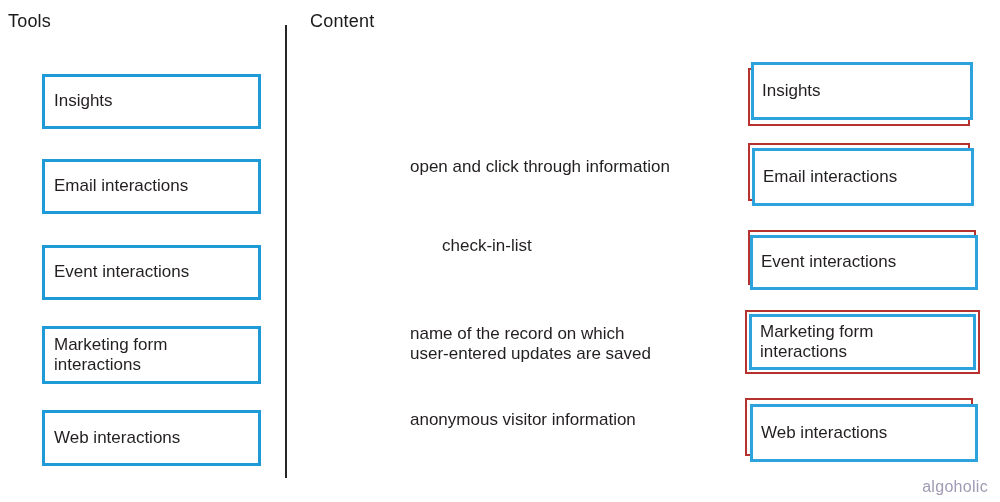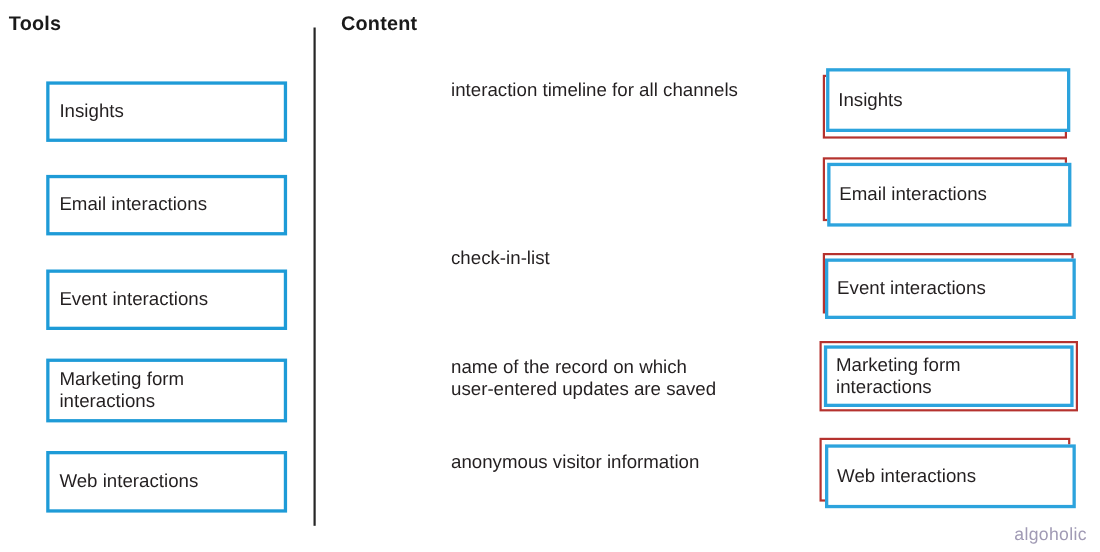--- a/index.html
+++ b/index.html
@@ -19,21 +19,21 @@
   #canvas {
     position: relative;
     width: 1000px;
     height: 502px;
   }
 
   
   .col-heading {
     position: absolute;
     font-size: 18px;
-    font-weight: bold;
+    font-weight: normal;
     letter-spacing: 0.2px;
     color: #1a1a1a;
     white-space: nowrap;
   }
   #heading-tools   { left: 8px;   top: 11px; }
   #heading-content { left: 310px; top: 11px; text-align: right; }
 
   
   #divider {
     position: absolute;
@@ -73,21 +73,21 @@
   .content-desc {
     position: absolute;
     left: 410px;
     font-size: 17px;
     line-height: 1.2;
     color: #231f20;
     white-space: pre-line;
   }
   #content-desc-0 { top: 72px;  }
   #content-desc-1 { top: 157px; }
-  #content-desc-2 { top: 225px; }
+  #content-desc-2 { top: 236px; margin-left: 32px; }
   #content-desc-3 { top: 324px; }
   #content-desc-4 { top: 410px; }
 
   
   .answer-slot {
     position: absolute;
     width: 231px;
     height: 58px;
   }
   .answer-slot .red-outline {
@@ -172,22 +172,22 @@
 
   <div class="tool-box" id="tool-box-3">
     <span class="box-label">Marketing form
 interactions</span>
   </div>
 
   <div class="tool-box" id="tool-box-4">
     <span class="box-label">Web interactions</span>
   </div>
 
-  <div class="content-desc" id="content-desc-0">interaction timeline for all channels</div>
-
+
+  <div class="content-desc" id="content-desc-1">open and click through information</div>
 
   <div class="content-desc" id="content-desc-2">check-in-list</div>
 
   <div class="content-desc" id="content-desc-3">name of the record on which
 user-entered updates are saved</div>
 
   <div class="content-desc" id="content-desc-4">anonymous visitor information</div>
 
   <div class="answer-slot" id="answer-slot-0">
     <div class="red-outline"></div>

